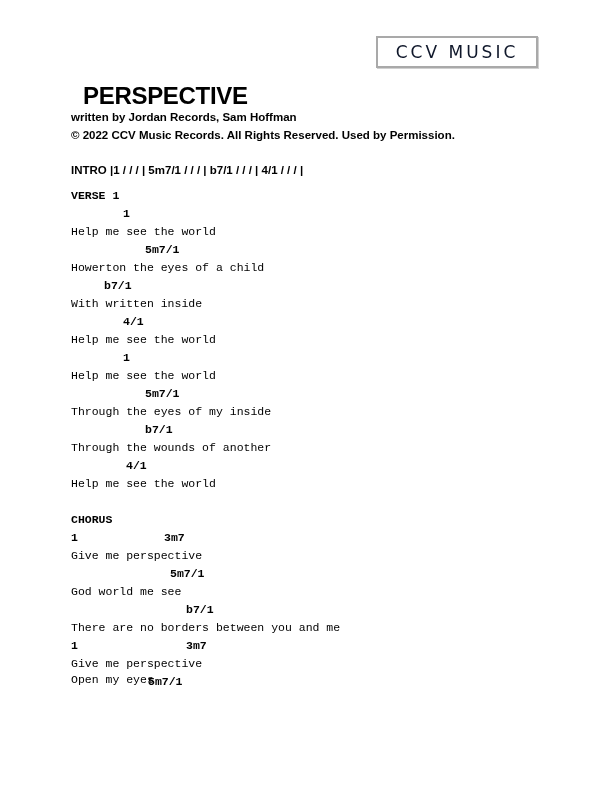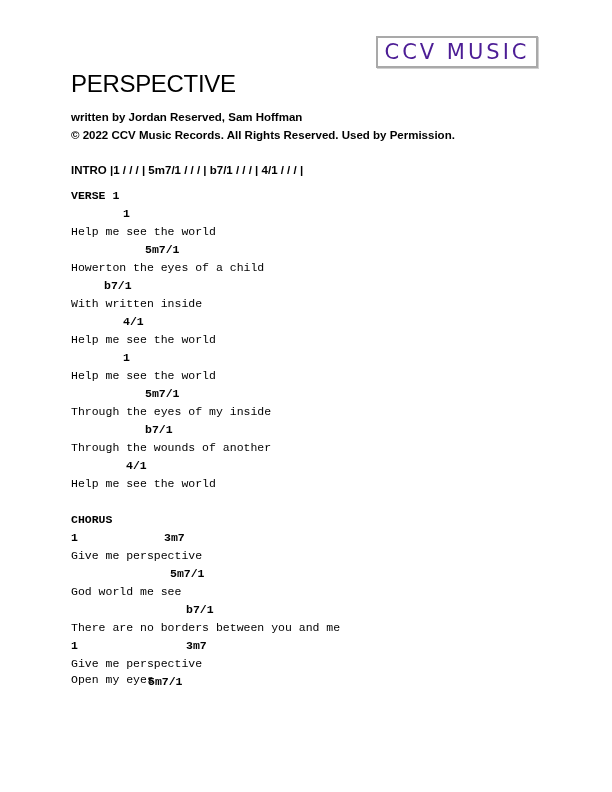--- a/index.html
+++ b/index.html
@@ -1,33 +1,33 @@
 <!DOCTYPE html>
 <html><head>
 <meta charset="utf-8">
 <style>
   html, body { margin:0; padding:0; background:#ffffff; }
   body { width:612px; height:792px; position:relative; overflow:hidden; font-family:"Liberation Sans", sans-serif; color:#000; }
   .logo { position:absolute; left:376px; top:36px; width:162px; height:32px; border:2px solid #a9a9a9; box-sizing:border-box; box-shadow:1px 1px 0 #d0d0d0; display:flex; align-items:center; justify-content:center; }
-  .logo span { font-family:"DejaVu Sans", sans-serif; font-size:21px; letter-spacing:3px; color:#4c1d95; font-weight:normal; }
-  .title { position:absolute; left:71px; top:70px; font-size:24px; font-weight:normal; letter-spacing:-0.3px; margin:0; }
+  .logo span { font-family:"DejaVu Sans", sans-serif; font-size:17px; letter-spacing:3px; color:#0f172a; font-weight:normal; }
+  .title { position:absolute; left:71px; top:70px; font-size:24px; font-weight:bold; letter-spacing:-0.3px; margin:12px; }
   .meta { position:absolute; left:71px; font-size:11.5px; font-weight:bold; white-space:nowrap; }
   .line { position:absolute; left:71px; font-size:11.5px; white-space:nowrap; height:16px; line-height:16px;font-family:Liberation Mono, monospace; }
   .chord { font-weight:bold; }
   .section { font-weight:bold; }
 </style>
 </head>
 <body>
 
 <div class="logo">
   <span>CCV MUSIC</span>
 </div>
 
 <h1 class="title">PERSPECTIVE</h1>
-<div class="meta" style="top:111px">written by Jordan Reserved, Sam Hoffman</div>
+<div class="meta" style="top:111px">written by Jordan Records, Sam Hoffman</div>
 <div class="meta" style="top:129px">© 2022 CCV Music Records. All Rights Reserved. Used by Permission.</div>
 <div class="meta" style="top:164px">INTRO |1 / / / | 5m7/1 / / / | b7/1 / / / | 4/1 / / / |</div>
 
 <div>
   <div class="line section" style="top:188px">VERSE 1</div>
 
   <div class="line chord" style="top:206px;left:123px">1</div>
   <div class="line" style="top:224px">Help me see the world</div>
 
   <div class="line chord" style="top:242px;left:145px">5m7/1</div>

